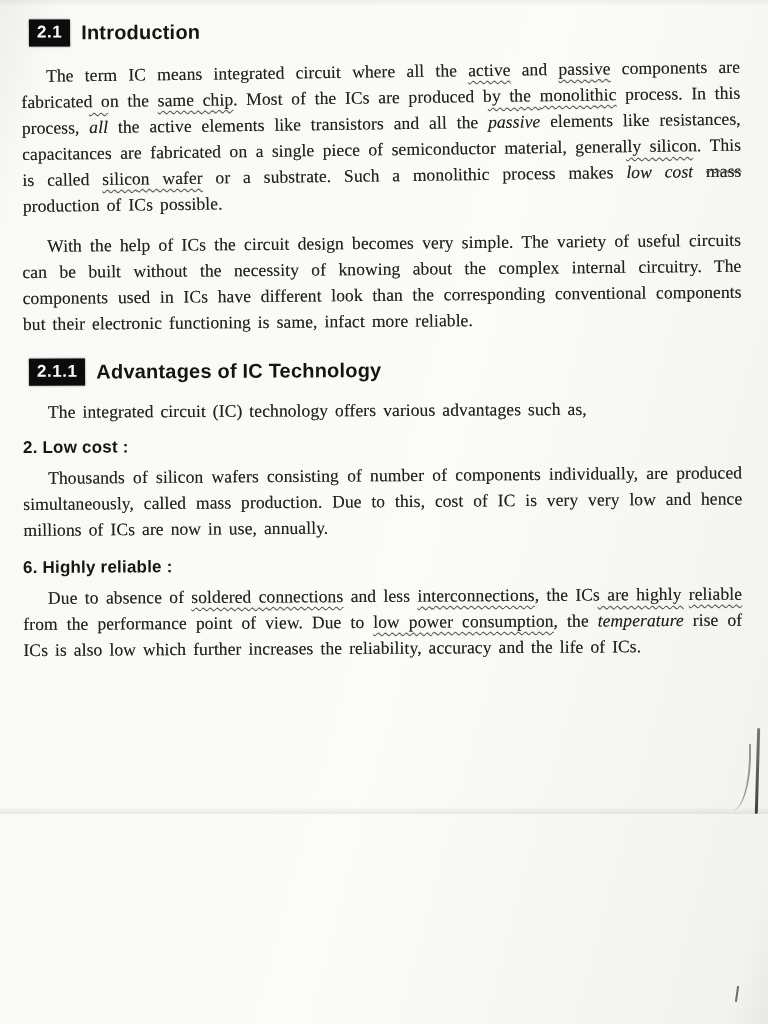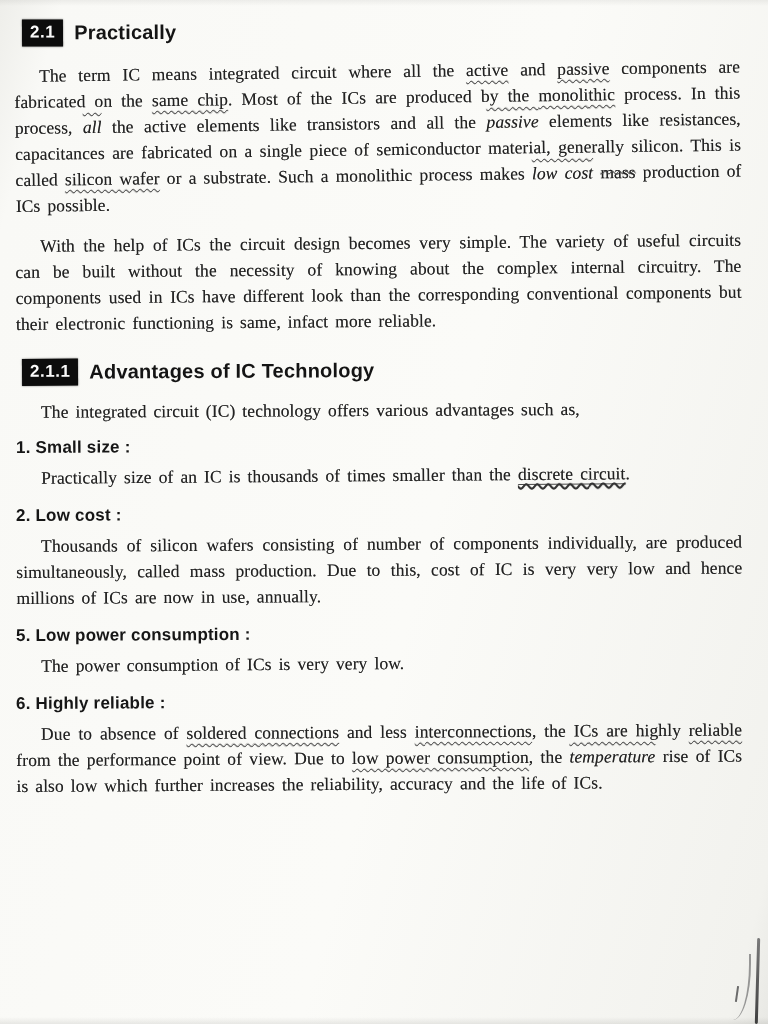--- a/index.html
+++ b/index.html
@@ -7,22 +7,22 @@
   body {
     font-family: "Liberation Serif", serif;
     background:
       linear-gradient(105deg, #eeeeea 0%, #f9f9f6 6%, #fbfbf8 55%, #f2f2ee 96%, #e8e8e4 100%);
     color:#1f1f1f;
     overflow:hidden;
     position:relative;
   }
   .page {
     position:relative;
-    width:768px; height:1024px;
-    padding:14px 26px 0 16px;
+    width:768px; height:814px;
+    padding:14px 26px 0 23px;
   }
   
   .sec-head { font-family:"Liberation Sans", sans-serif; display:flex; align-items:center; }
   .sec-head .badge {
     display:inline-block;
     background:#0c0c0c; color:#fafafa;
     font-weight:bold; font-size:17px;
     padding:3px 8px 4px 8px;
     margin-right:11px;
     letter-spacing:0.5px;
@@ -124,50 +124,42 @@
     background:linear-gradient(to bottom, rgba(60,60,55,0.07), rgba(0,0,0,0));
   }
 </style>
 </head>
 <body>
 
 <div class="page">
 
   <div class="sec-head" id="sec1">
     <span class="badge">2.1</span>
-    <span class="sec-title">Practically</span>
+    <span class="sec-title">Introduction</span>
   </div>
 
   <p class="para" id="para1"><span>The term IC means integrated circuit where all the </span><span class="m-u">active</span><span> and </span><span class="m-u">passive</span><span> components are fabricated on the </span><span class="m-u">same chip</span><span>. Most of the ICs are produced by the </span><span class="m-u">monolithic</span><span> process. In this process, </span><span class="m-over">all</span><span> the active elements like transistors and all the </span><span class="m-over">passive</span><span> elements like resistances, capacitances are fabricated on a single piece of semiconductor material, generally silicon. This is called </span><span class="m-u">silicon wafer</span><span> or a substrate. Such a monolithic process makes </span><span class="m-over">low cost</span><span> </span><span class="m-strike">mass</span><span> production of ICs possible.</span></p>
 
   <p class="para" id="para2"><span>With the help of ICs the circuit design becomes very simple. The variety of useful circuits can be built without the necessity of knowing about the complex internal circuitry. The components used in ICs have different look than the corresponding conventional components but their electronic functioning is same, infact more reliable.</span></p>
 
   <div class="sec-head" id="sec2">
     <span class="badge">2.1.1</span>
     <span class="sec-title">Advantages of IC Technology</span>
   </div>
 
   <p class="para" id="intro2"><span>The integrated circuit (IC) technology offers various advantages such as,</span></p>
 
-  <div class="item">
-    <div class="item-head">1. Small size :</div>
-    <p class="para"><span>Practically size of an IC is thousands of times smaller than the </span><span class="m-u2">discrete circuit</span><span>.</span></p>
-  </div>
 
   <div class="item">
     <div class="item-head">2. Low cost :</div>
     <p class="para"><span>Thousands of silicon wafers consisting of number of components individually, are produced simultaneously, called mass production. Due to this, cost of IC is very very low and hence millions of ICs are now in use, annually.</span></p>
   </div>
 
 
 
-  <div class="item">
-    <div class="item-head">5. Low power consumption :</div>
-    <p class="para"><span>The power consumption of ICs is very very low.</span></p>
-  </div>
 
   <div class="item">
     <div class="item-head">6. Highly reliable :</div>
     <p class="para"><span>Due to absence of </span><span class="m-u">soldered connections</span><span> and less </span><span class="m-u">interconnections</span><span>, the ICs are highly </span><span class="m-u">reliable</span><span> from the performance point of view. Due to </span><span class="m-u">low power consumption</span><span>, the </span><span class="m-over">temperature</span><span> rise of ICs is also low which further increases the reliability, accuracy and the life of ICs.</span></p>
   </div>
 
   <div class="artifact-vline"></div>
   <div class="artifact-curve"></div>
   <div class="artifact-tick"></div>
   <div class="bottom-shade"></div>

